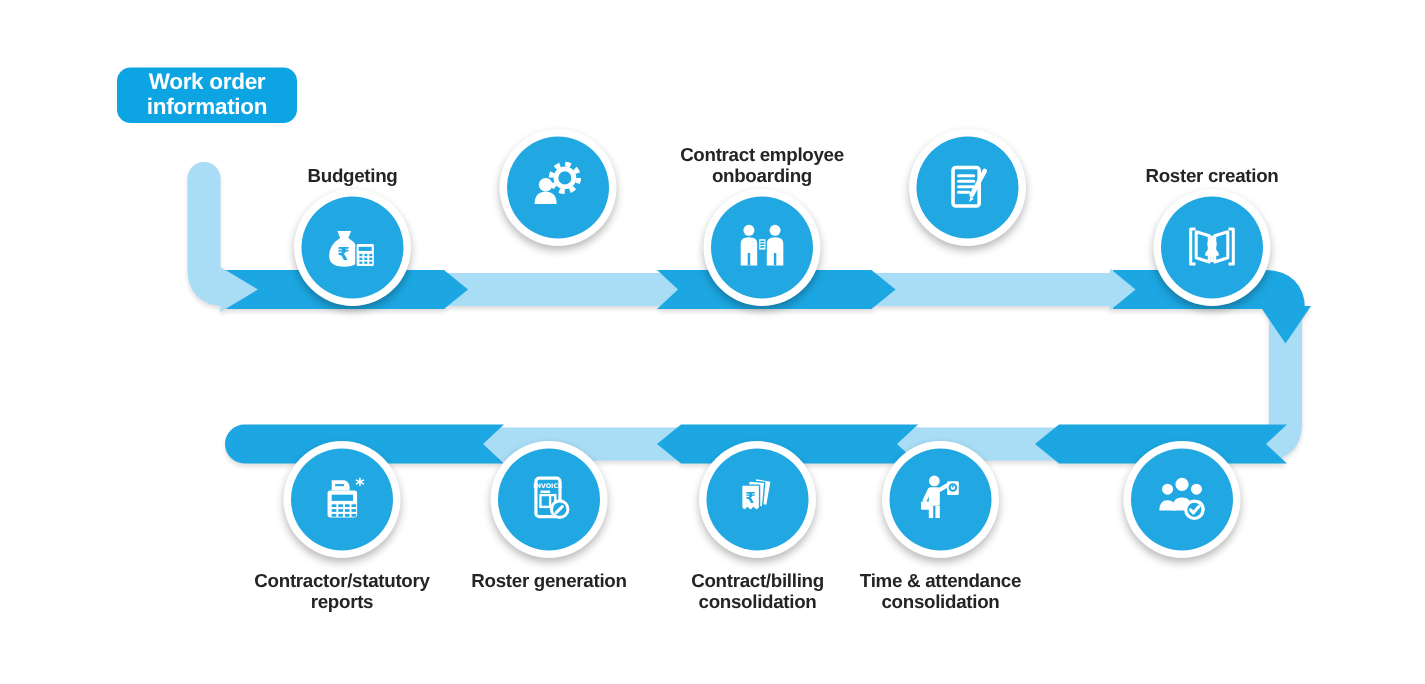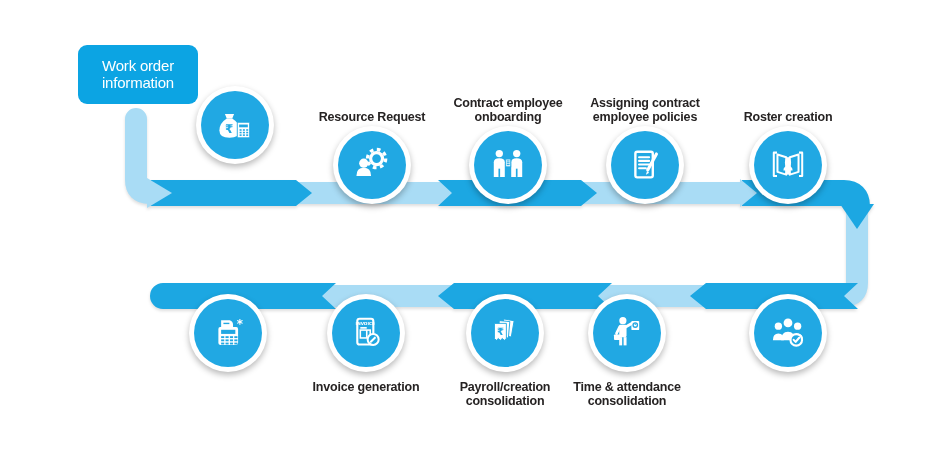--- a/index.html
+++ b/index.html
@@ -5,22 +5,22 @@
   html,body{margin:0;padding:0;background:#ffffff;}
   .canvas{
     position:relative;width:950px;height:456px;background:#fff;overflow:hidden;
     font-family:"Liberation Sans","DejaVu Sans",sans-serif;
   }
   .flow-svg{position:absolute;left:0;top:0;z-index:1;
     filter:drop-shadow(0 2px 1.5px rgba(0,0,0,0.13));}
   .work-order{
     position:absolute;left:78px;top:45px;width:112px;z-index:3;
     background:var(--label-bg);color:#fff;border-radius:9px;
-    font-weight:normal;font-size:15px;line-height:1.16;text-align:center;
-    padding:12px 4px;white-space:pre-line;letter-spacing:-0.2px;
+    font-weight:bold;font-size:15px;line-height:1.16;text-align:center;
+    padding:1px 4px;white-space:pre-line;letter-spacing:-0.2px;
   }
   .step{position:absolute;width:160px;display:flex;flex-direction:column;align-items:center;z-index:2;}
   .step .label{
     font-weight:bold;font-size:12.5px;line-height:1.14;color:var(--text);
     text-align:center;white-space:pre-line;letter-spacing:-0.2px;
   }
   .step.top{top:86px;}
   .step.top .label{height:38px;display:flex;align-items:flex-end;justify-content:center;margin-bottom:2px;}
   .step.bottom{top:294px;}
   .step.bottom .label{margin-top:8px;}
@@ -55,20 +55,21 @@
 
     <polygon points="858,283 706,283 690,296 706,309 858,309 844,296" fill="var(--accent)"></polygon>
     <polygon points="612,283 454,283 438,296 454,309 612,309 598,296" fill="var(--accent)"></polygon>
     <path d="M336,283 H163 A13,13 0 0 0 163,309 H336 L322,296 Z" fill="var(--accent)"></path>
   </svg>
 
   <div class="work-order">Work order
 information</div>
 
   <div class="step top" style="left:155px">
+    <div class="label">Budgeting</div>
     <div class="ring">
         <div class="disc">
       <svg width="44" height="44" viewBox="0 0 48 48">
         <path d="M13,12 L23,12 L21,17 L15,17 Z" fill="#fff"></path>
         <path d="M15,17 H21 Q29,22 29,30 Q29,38 18,38 Q7,38 7,30 Q7,22 15,17 Z" fill="#fff"></path>
         <text x="17.5" y="33" font-size="13" font-weight="bold" text-anchor="middle" fill="var(--circle)" font-family="DejaVu Sans, sans-serif">₹</text>
         <rect x="26.5" y="21" width="13.5" height="17" rx="1.5" fill="#fff" stroke="var(--circle)" stroke-width="1"></rect>
         <rect x="28.5" y="23.5" width="9.5" height="3" fill="var(--circle)"></rect>
         <g fill="var(--circle)">
           <rect x="29" y="28.6" width="2.2" height="1.7"></rect>
@@ -80,21 +81,20 @@
           <rect x="29" y="34.2" width="2.2" height="1.7"></rect>
               <rect x="32.6" y="34.2" width="2.2" height="1.7"></rect>
               <rect x="36.2" y="34.2" width="2.2" height="1.7"></rect>
         </g>
       </svg>
     </div>
       </div>
   </div>
 
   <div class="step top" style="left:292px">
-    <div class="label">Resource Request</div>
     <div class="ring">
         <div class="disc">
       <svg width="44" height="44" viewBox="0 0 48 48">
         <circle cx="29" cy="17" r="6.5" fill="none" stroke="#fff" stroke-width="3.5"></circle>
         <circle cx="29" cy="17" r="10" fill="none" stroke="#fff" stroke-width="3.5" stroke-dasharray="4,3.85"></circle>
         <circle cx="15" cy="22" r="5" fill="#fff"></circle>
         <path d="M7,36 Q7,27 15,27 Q23,27 23,36 Z" fill="#fff"></path>
       </svg>
     </div>
       </div>
@@ -117,40 +117,38 @@
         <rect x="21.5" y="17.5" width="5.5" height="8.5" fill="#fff" stroke="var(--circle)" stroke-width="1"></rect>
         <rect x="22.7" y="19" width="3.1" height="1.2" fill="var(--circle)"></rect>
         <rect x="22.7" y="21" width="3.1" height="1.2" fill="var(--circle)"></rect>
         <rect x="22.7" y="23" width="3.1" height="1.2" fill="var(--circle)"></rect>
       </svg>
     </div>
       </div>
   </div>
 
   <div class="step top" style="left:565px">
-    <div class="label">Assigning contract
-employee policies</div>
     <div class="ring">
         <div class="disc">
       <svg width="44" height="44" viewBox="0 0 48 48">
         <rect x="13.5" y="9.5" width="19" height="28" rx="2" fill="none" stroke="#fff" stroke-width="2.6"></rect>
         <g stroke="#fff" stroke-width="2.2" stroke-linecap="round">
           <line x1="17.5" y1="15.5" x2="28.5" y2="15.5"></line>
           <line x1="17.5" y1="19.5" x2="28.5" y2="19.5"></line>
           <line x1="17.5" y1="23.5" x2="28.5" y2="23.5"></line>
           <line x1="17.5" y1="27.5" x2="25" y2="27.5"></line>
         </g>
         <line x1="36.5" y1="12" x2="27" y2="29.5" stroke="#fff" stroke-width="3.4" stroke-linecap="round"></line>
         <path d="M26.2,30.8 L25,34.5 L28.6,32.4 Z" fill="#fff"></path>
       </svg>
     </div>
       </div>
   </div>
 
-  <div class="step top" style="left:708px">
+  <div class="step top" style="left:728px">
     <div class="label">Roster creation</div>
     <div class="ring">
         <div class="disc">
       <svg width="44" height="44" viewBox="0 0 48 48">
         <g fill="none" stroke="#fff" stroke-width="2.2" stroke-linejoin="round">
           <path d="M12,10.5 H8.5 V36 H12"></path>
           <path d="M36,10.5 H39.5 V36 H36"></path>
           <path d="M12.5,12.5 L22,15.5 V34.5 L12.5,31.5 Z"></path>
           <path d="M35.5,12.5 L26,15.5 V34.5 L35.5,31.5 Z"></path>
           <line x1="24" y1="15.5" x2="24" y2="34.5"></line>
@@ -208,39 +206,39 @@
       <svg width="44" height="44" viewBox="0 0 48 48">
         <g fill="#fff" stroke="var(--circle)" stroke-width="1">
           <rect x="21" y="9.5" width="11.5" height="18" transform="rotate(10 26.8 18.5)"></rect>
           <rect x="17" y="11" width="11.5" height="18" transform="rotate(5 22.8 20)"></rect>
           <path d="M12.5,13.5 H25.5 V30 L23.3,32 L21.1,30 L18.9,32 L16.7,30 L14.6,32 L12.5,30 Z"></path>
         </g>
         <text x="19" y="26.5" font-size="11" font-weight="bold" text-anchor="middle" fill="var(--circle)" font-family="DejaVu Sans, sans-serif">₹</text>
       </svg>
     </div>
       </div>
-    <div class="label">Payroll/creation
+    <div class="label">Contract/billing
 consolidation</div>
   </div>
 
   <div class="step bottom" style="left:286px">
     <div class="ring">
         <div class="disc">
       <svg width="44" height="44" viewBox="0 0 48 48">
         <rect x="14.5" y="8.5" width="17.5" height="28" rx="2.5" fill="none" stroke="#fff" stroke-width="2.3"></rect>
         <text x="23.2" y="15.5" font-size="4.6" font-weight="bold" text-anchor="middle" fill="#fff" font-family="DejaVu Sans, sans-serif">INVOICE</text>
         <rect x="17.8" y="17.5" width="7" height="1.8" fill="#fff"></rect>
         <rect x="17.8" y="20.8" width="10.8" height="8.6" fill="none" stroke="#fff" stroke-width="1.7"></rect>
         <line x1="24.8" y1="20.8" x2="24.8" y2="29.4" stroke="#fff" stroke-width="1.7"></line>
         <circle cx="31.8" cy="31" r="6" fill="var(--circle)" stroke="#fff" stroke-width="2.2"></circle>
         <line x1="29.3" y1="33.5" x2="33.7" y2="29.1" stroke="#fff" stroke-width="2.2" stroke-linecap="round"></line>
       </svg>
     </div>
       </div>
-    <div class="label">Invoice generation</div>
+    <div class="label">Roster generation</div>
   </div>
 
   <div class="step bottom" style="left:148px">
     <div class="ring">
         <div class="disc">
       <svg width="44" height="44" viewBox="0 0 48 48">
         <path d="M16.5,10 H26 Q29.5,11.5 29.5,15 V17.5 H16.5 Z" fill="#fff"></path>
         <rect x="19" y="12.8" width="6.5" height="1.5" fill="var(--circle)"></rect>
         <rect x="13.5" y="17.5" width="21.5" height="19.5" rx="2" fill="#fff"></rect>
         <rect x="16.5" y="20.5" width="15.5" height="4.5" fill="var(--circle)"></rect>
@@ -255,15 +253,17 @@
               <rect x="30.9" y="31" width="3.4" height="2"></rect>
           <rect x="16.5" y="34.5" width="3.4" height="2"></rect>
               <rect x="21.3" y="34.5" width="3.4" height="2"></rect>
               <rect x="26.1" y="34.5" width="3.4" height="2"></rect>
               <rect x="30.9" y="34.5" width="3.4" height="2"></rect>
         </g>
         <text x="37" y="18" font-size="13" font-weight="bold" text-anchor="middle" fill="#fff" font-family="DejaVu Sans, sans-serif">*</text>
       </svg>
     </div>
       </div>
+    <div class="label">Contractor/statutory
+reports</div>
   </div>
 
 </div>
 
 </body></html>

